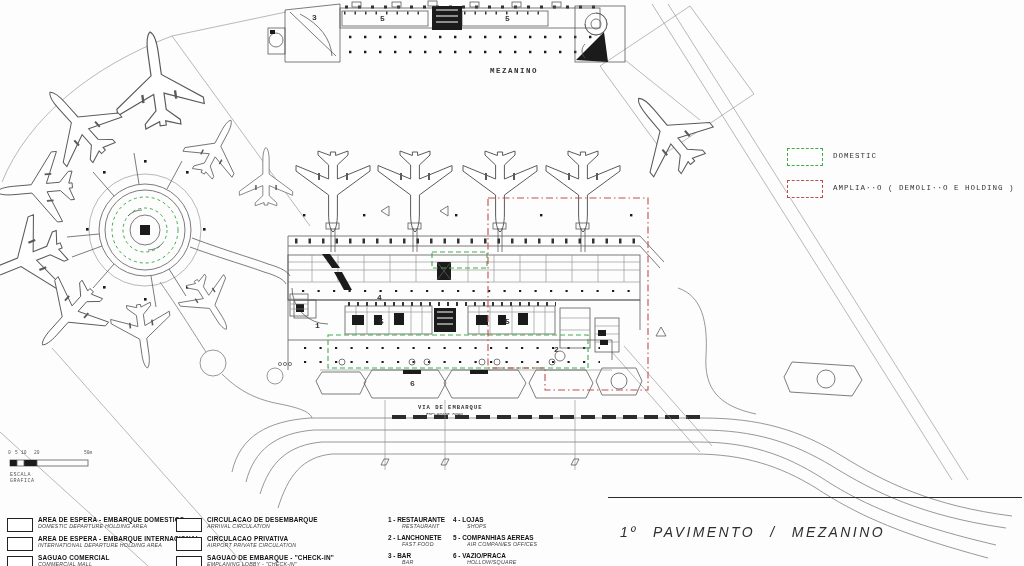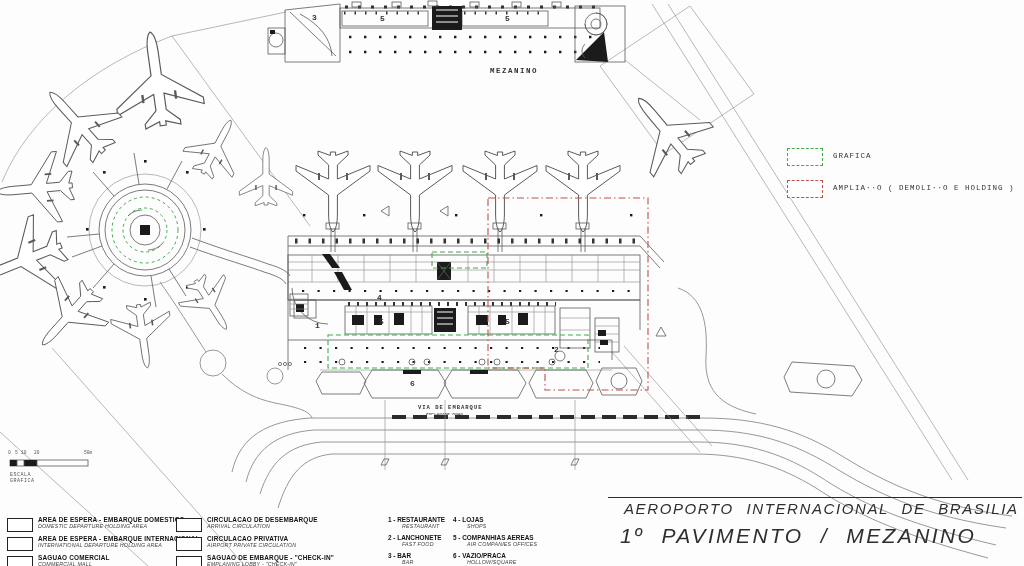--- a/index.html
+++ b/index.html
@@ -22,21 +22,21 @@
   
   .lg-box{position:absolute;width:24px;height:12px;border:1px solid #222;background:#fff;}
   .lg-item{position:absolute;white-space:nowrap;line-height:1.05;}
   .lg-pt{font-size:6.4px;font-weight:bold;letter-spacing:.2px;color:#111;}
   .lg-en{font-size:5.3px;font-style:italic;color:#444;letter-spacing:.2px;}
   .lg-num{font-size:6.4px;font-weight:bold;color:#111;}
   
   #title-rule{position:absolute;left:608px;top:497px;width:414px;border-top:1.2px solid #2b2b2b;}
   .tb{position:absolute;font-style:italic;color:#2e2e2e;white-space:nowrap;}
   #tb1{left:624px;top:500px;font-size:15px;letter-spacing:1.6px;word-spacing:7px;}
-  #tb2{left:620px;top:524px;font-size:21px;letter-spacing:2.4px;word-spacing:9px;text-align:right;}
+  #tb2{left:620px;top:524px;font-size:14px;letter-spacing:2.4px;word-spacing:9px;text-align:right;}
   
   #scalebar{position:absolute;left:8px;top:450px;}
   .sc-t{position:absolute;top:0;font-size:4.6px;font-family:"Liberation Mono",monospace;color:#555;}
   #sc-label{position:absolute;left:2px;top:22px;font-size:5px;font-family:"Liberation Mono",monospace;color:#555;letter-spacing:.5px;}
 </style>
 </head>
 <body>
 
 <div id="stage">
 
@@ -278,21 +278,21 @@
 
   <g>
     <rect class="ln" x="10" y="460" width="78" height="6"></rect>
     <rect class="dark" x="10" y="460" width="7" height="6"></rect>
     <rect class="dark" x="24" y="460" width="13" height="6"></rect>
     <path class="ln" d="M17,460 v6 M24,460 v6 M37,460 v6"></path>
   </g>
 </svg>
 
 <div class="swatch green" style="left:787px;top:148px;"></div>
-<div class="leg-label" style="left:833px;top:152px;">GRAFICA</div>
+<div class="leg-label" style="left:833px;top:152px;">DOMESTIC</div>
 <div class="swatch red" style="left:787px;top:180px;"></div>
 <div class="leg-label" style="left:833px;top:184px;">AMPLIA··O ( DEMOLI··O E HOLDING )</div>
 
 <div id="scalebar">
   <span class="sc-t" style="left:0px;">0</span>
   <span class="sc-t" style="left:7px;">5</span>
   <span class="sc-t" style="left:13px;">10</span>
   <span class="sc-t" style="left:26px;">20</span>
   <span class="sc-t" style="left:76px;">50m</span>
   <span id="sc-label">ESCALA GRAFICA</span>
@@ -349,16 +349,15 @@
 <div class="lg-item" style="left:453px;top:535px;">
   <div class="lg-num">5 - COMPANHIAS AEREAS</div>
   <div class="lg-en" style="margin-left:14px;">AIR COMPANIES OFFICES</div>
 </div>
 <div class="lg-item" style="left:453px;top:553px;">
   <div class="lg-num">6 - VAZIO/PRACA</div>
   <div class="lg-en" style="margin-left:14px;">HOLLOW/SQUARE</div>
 </div>
 
 <div id="title-rule"></div>
-<div class="tb" id="tb1">AEROPORTO  INTERNACIONAL  DE  BRASILIA</div>
 <div class="tb" id="tb2">1º PAVIMENTO  /  MEZANINO</div>
 
 </div>
 
 </body></html>

